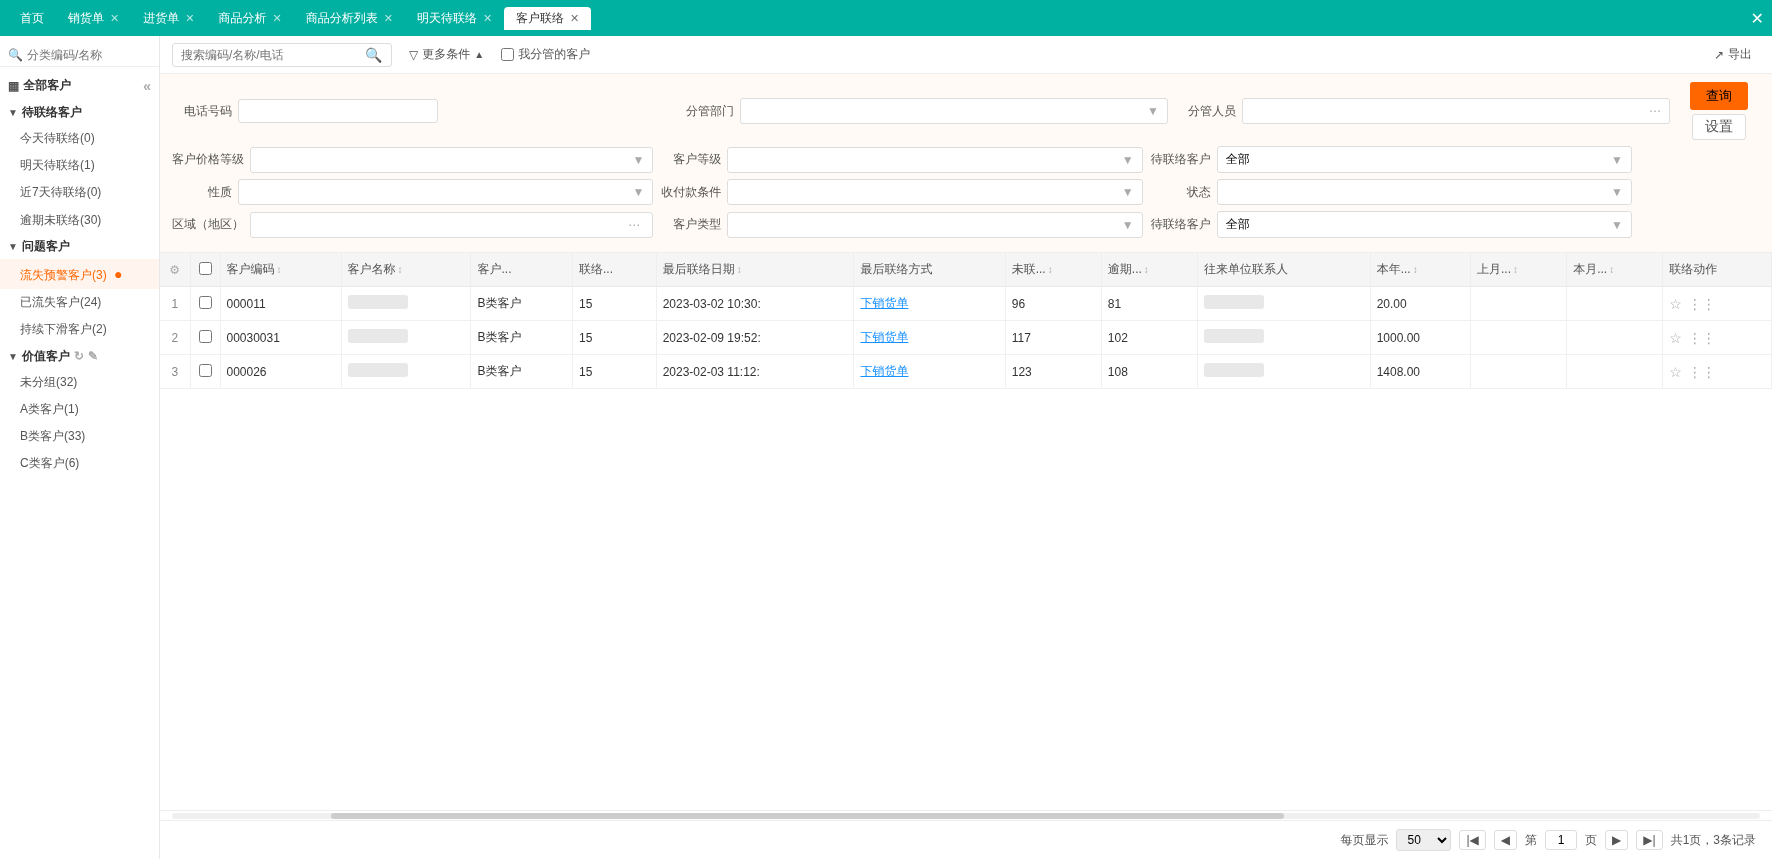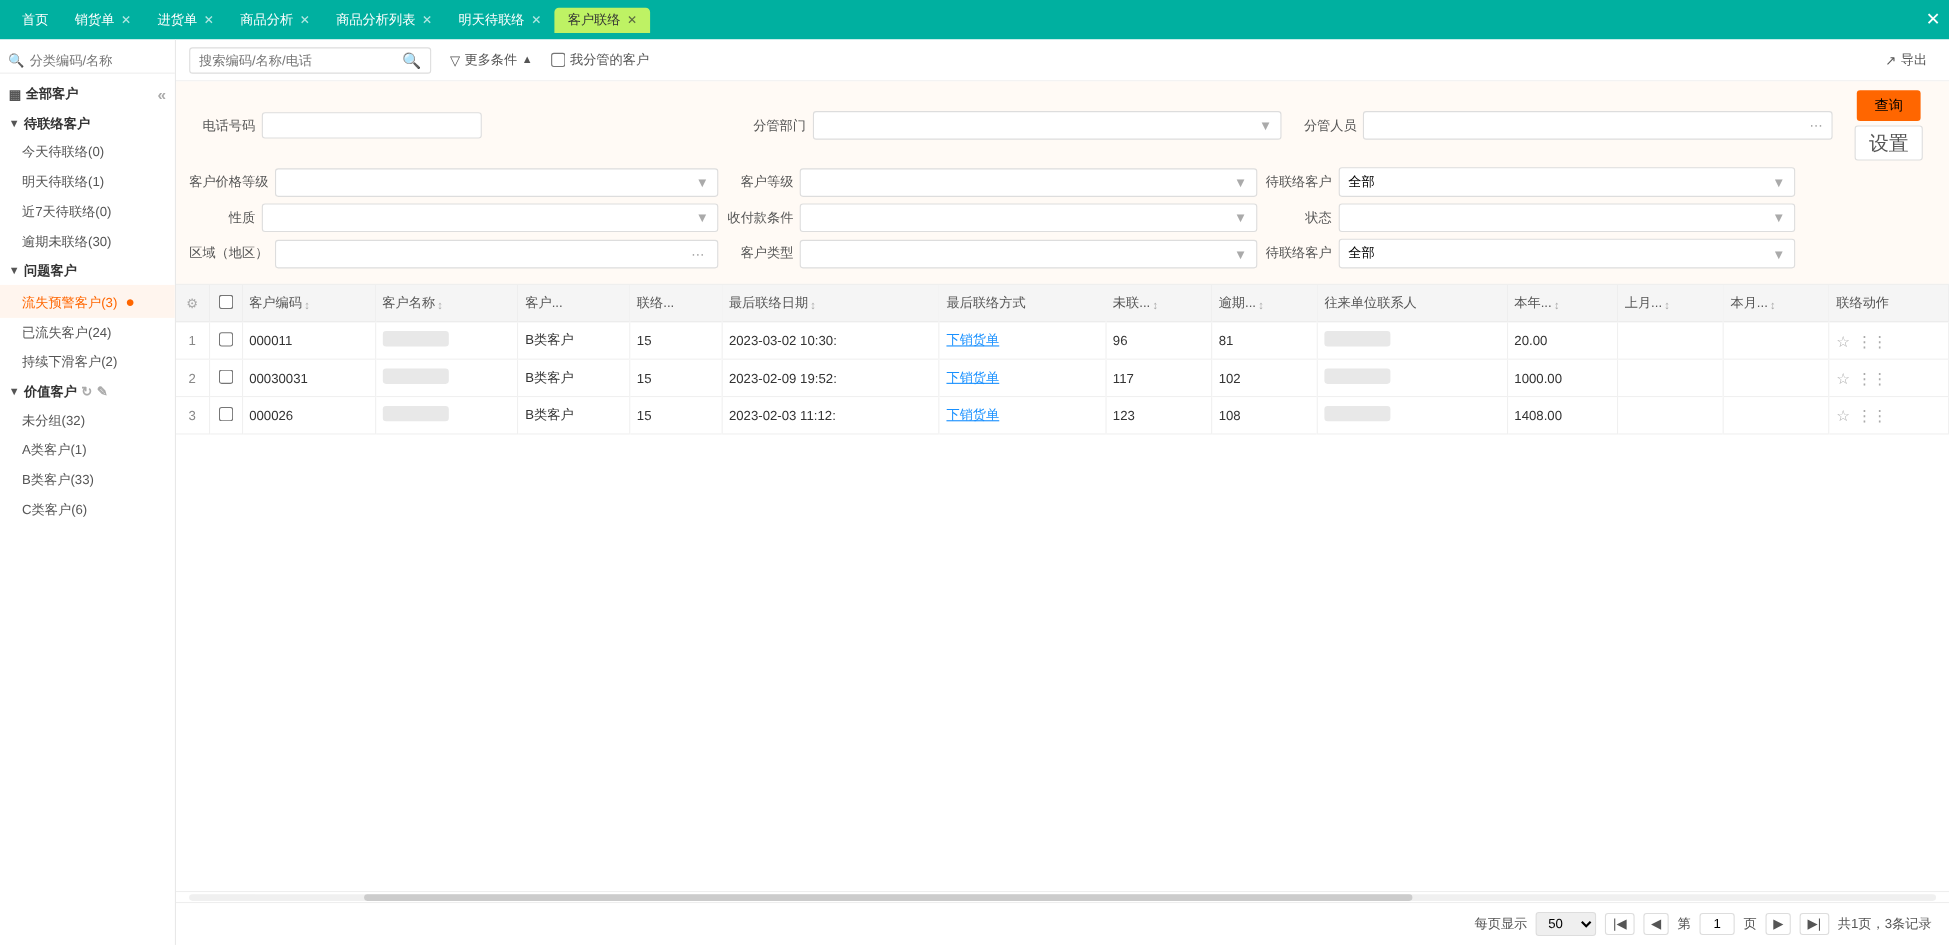--- a/index.html
+++ b/index.html
@@ -17,21 +17,21 @@
       display: flex;
       align-items: center;
       padding: 0 12px;
       height: 23px;
       color: #fff;
       cursor: pointer;
       font-size: 13px;
       white-space: nowrap;
     }
     .tab-item.active {
-      background: #bef264;
+      background: #ffffff;
       color: #333;
       border-radius: 4px 4px 0 0;
     }
     .tab-close {
       margin-left: 6px;
       font-size: 11px;
       opacity: 0.7;
     }
     .tab-bar-close {
       margin-left: auto;
@@ -244,21 +244,21 @@
       cursor: pointer;
       font-size: 13px;
     }
     .btn-setting {
       background: #fff;
       color: #555;
       border: 1px solid #ddd;
       border-radius: 3px;
       padding: 3px 12px;
       cursor: pointer;
-      font-size: 18px;
+      font-size: 14px;
     }
 
     
     .table-container {
       flex: 1;
       overflow: auto;
     }
     table {
       width: 100%;
       border-collapse: collapse;
@@ -275,21 +275,21 @@
       font-weight: normal;
       border-right: 1px solid #eee;
       white-space: nowrap;
       position: sticky;
       top: 0;
       background: #f5f5f5;
     }
     thead th.sortable { cursor: pointer; }
     thead th .th-inner {
       display: flex;
-      align-items: flex-end;
+      align-items: center;
       gap: 2px;
     }
     thead th .sort-icon { color: #aaa; font-size: 10px; }
     tbody tr {
       border-bottom: 1px solid #f0f0f0;
     }
     tbody td {
       padding: 8px 6px;
       color: #333;
       border-right: 1px solid #f0f0f0;

